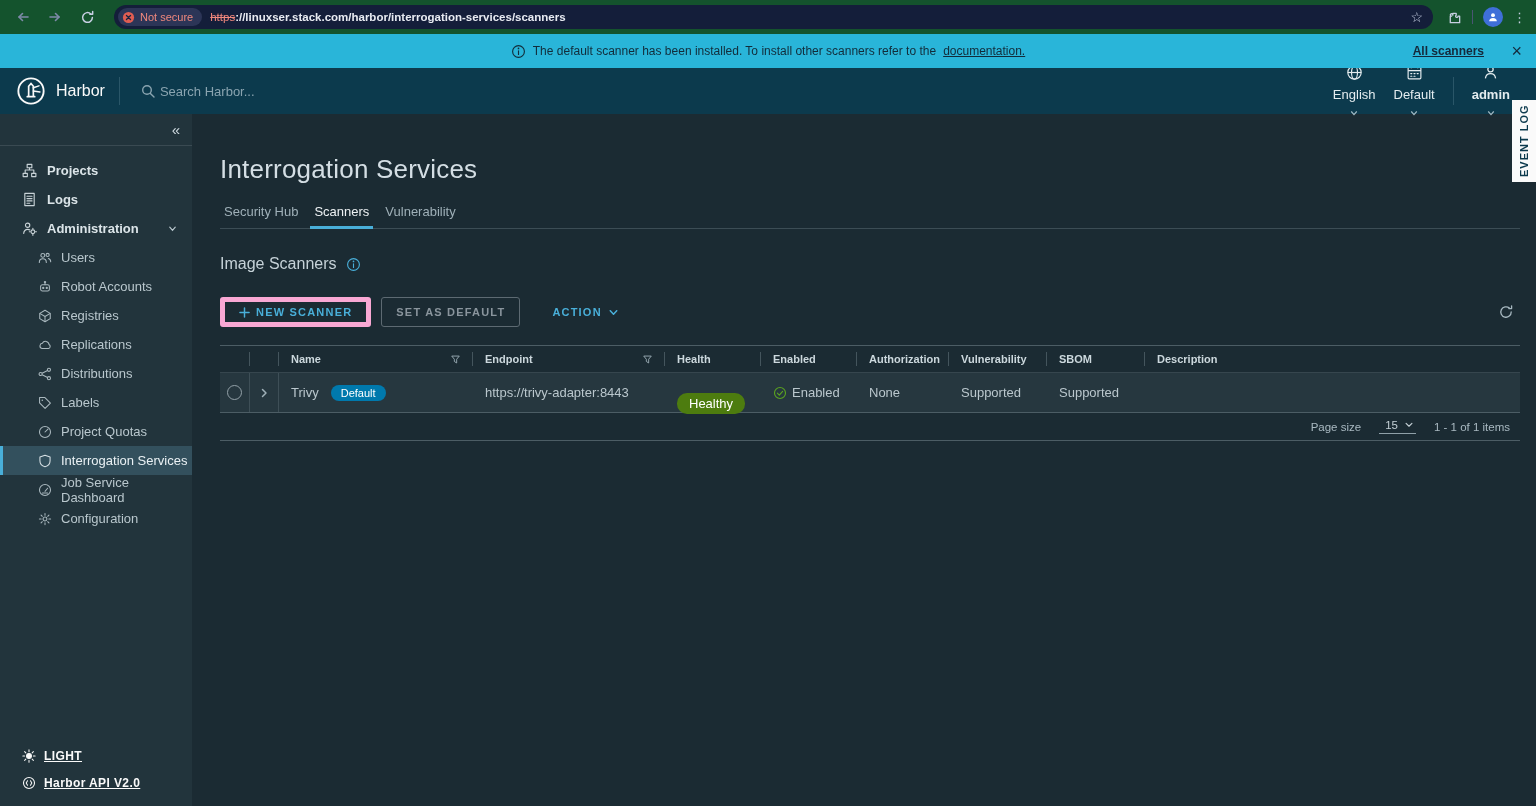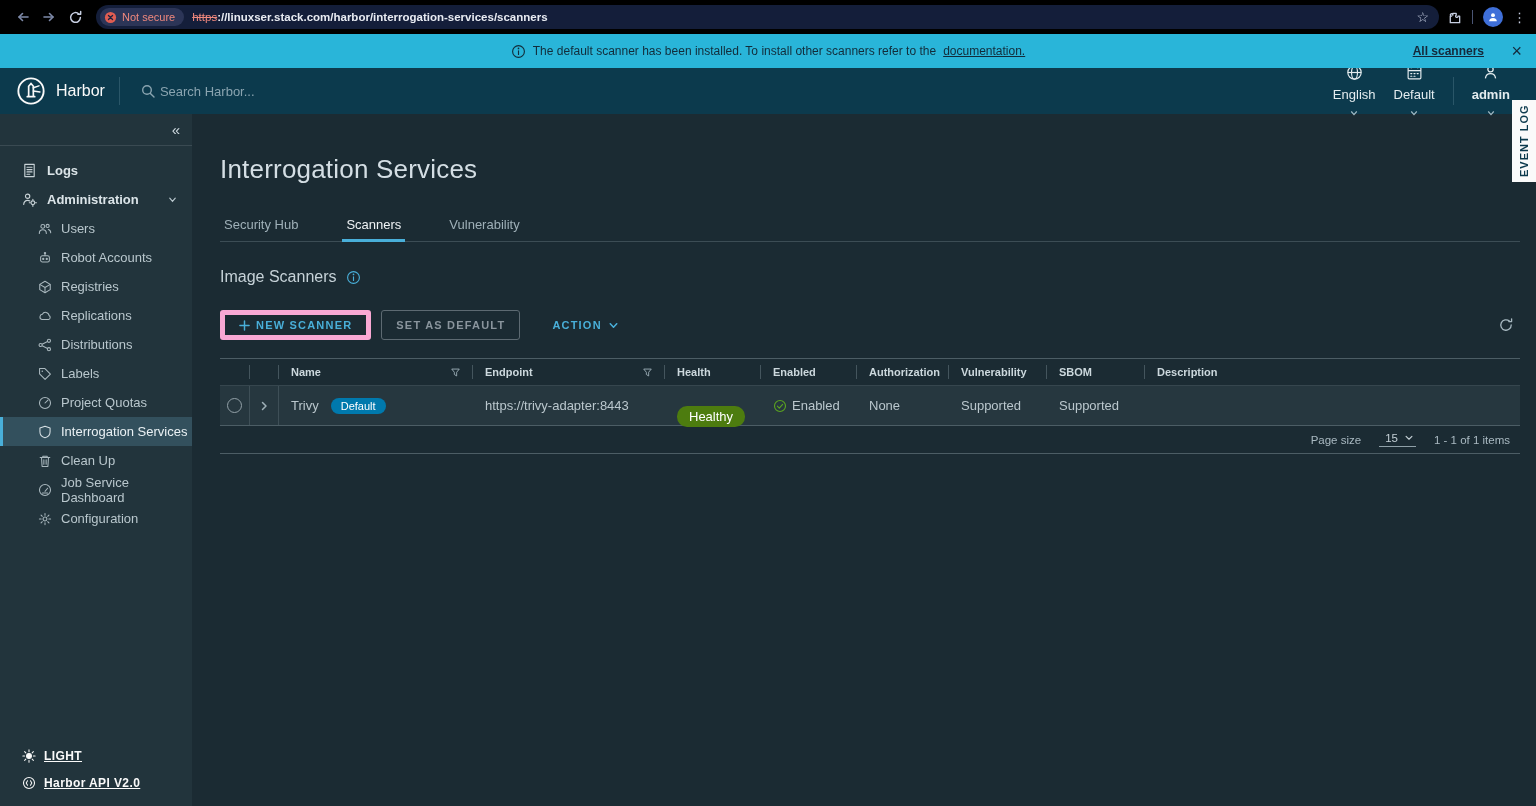--- a/index.html
+++ b/index.html
@@ -2,21 +2,21 @@
 <html><head>
 <meta charset="utf-8">
 <style>
   * { margin:0; padding:0; box-sizing:border-box; }
   html,body { width:1536px; height:806px; overflow:hidden; }
   body { font-family:"Liberation Sans", sans-serif; background:#1b2b33; position:relative; }
   svg { display:block; }
   .icon { display:inline-flex; align-items:center; justify-content:center; flex:none; }
 
   
-  .browser-bar { height:34px; background:#000000; display:flex; align-items:center; padding:0 10px; }
+  .browser-bar { height:34px; background:#14532d; display:flex; align-items:center; padding:0 10px; gap:6px; }
   .nav-btn { width:26px; height:26px; display:flex; align-items:center; justify-content:center; color:#8violet; }
   .nav-back, .nav-fwd { color:#7e8aa9; }
   .nav-reload { color:#c7cfe2; }
   .omnibox { flex:1; height:24px; background:#141e3a; border-radius:12px; display:flex; align-items:center; padding:0 10px 0 4px; margin:0 8px; gap:8px; }
   .sec-chip { height:18px; background:#2c3557; border-radius:9px; display:flex; align-items:center; gap:5px; padding:0 9px 0 4px; }
   .sec-chip-text { color:#f0887d; font-size:11px; }
   .url { font-size:11.5px; color:#9aa3b8; white-space:nowrap; overflow:hidden; }
   .url .https { color:#f0887d; text-decoration:line-through; }
   .url .host { color:#e8ebf2; font-weight:bold; }
   .omni-star { margin-left:auto; color:#c7cfe2; font-size:14px; }
@@ -59,21 +59,21 @@
   .nav-sub { height:29px; display:flex; align-items:center; gap:9px; padding-left:38px; font-size:13px; color:#b9c7cd; cursor:pointer; position:relative; }
   .nav-sub.active { background:#33505d; color:#eaf1f4; }
   .nav-sub.active::before { content:""; position:absolute; left:0; top:0; bottom:0; width:3px; background:#49afd9; }
   .nav-icon { color:inherit; opacity:.9; }
   .sidebar-footer { margin-top:auto; padding:0 0 16px 22px; display:flex; flex-direction:column; gap:13px; }
   .sf-item { display:flex; align-items:center; gap:8px; font-size:12px; font-weight:bold; color:#fafafa; letter-spacing:.4px; cursor:pointer;text-decoration:underline; }
 
   
   .main { flex:1; padding:40px 16px 0 28px; min-width:0; }
   .page-title { font-size:26px; font-weight:300; color:#d4dee4; letter-spacing:.2px; }
-  .tabs { display:flex; gap:40px; margin-top:32px; border-bottom:1px solid #3c4d55; }
+  .tabs { display:flex; gap:8px; margin-top:19px; border-bottom:1px solid #3c4d55; }
   .tab { font-size:13px; color:#9fb0b8; padding:0 4px 9px 4px; cursor:pointer; position:relative; }
   .tab.active { color:#eef2f4; }
   .tab.active::after { content:""; position:absolute; left:0; right:0; bottom:-1px; height:3px; background:#49afd9; }
   .section-row { margin-top:26px; display:flex; align-items:center; gap:9px; }
   .section-title { font-size:16px; color:#c6d2d8; }
   .info-icon { color:#49afd9; cursor:pointer; }
   .toolbar { margin-top:24px; display:flex; align-items:center; gap:10px; }
   .btn { height:30px; border-radius:3px; font-size:11px; font-weight:bold; letter-spacing:1.2px; display:inline-flex; align-items:center; gap:6px; padding:0 14px; background:transparent; cursor:pointer; font-family:"Liberation Sans",sans-serif; }
   .btn-primary-outline { border:5px solid #f9a8d4; color:#49afd9; }
   .btn-disabled { border:1px solid #5d6a72; color:#8a959d; cursor:default; }
@@ -250,20 +250,31 @@
 <div class="event-log">EVENT LOG</div>
 
 <div class="layout">
 
   <div class="sidebar">
     <div class="collapse-row">
       <span>«</span>
     </div>
     <div class="nav">
 
+      <div class="nav-item">
+        <span class="icon nav-icon">
+          <svg width="15" height="15" viewBox="0 0 16 16" fill="none" stroke="currentColor" stroke-width="1.2" stroke-linejoin="round">
+              <rect x="5.5" y="1.5" width="5" height="3.5"></rect>
+              <rect x="1.2" y="11" width="4.5" height="3.5"></rect>
+              <rect x="10.3" y="11" width="4.5" height="3.5"></rect>
+              <path d="M8 5v2.5M8 7.5H3.4V11M8 7.5h4.6V11"></path>
+            </svg>
+        </span>
+        <span>Projects</span>
+      </div>
 
       <div class="nav-item">
         <span class="icon nav-icon">
           <svg width="15" height="15" viewBox="0 0 16 16" fill="none" stroke="currentColor" stroke-width="1.2" stroke-linejoin="round">
               <rect x="3" y="1.5" width="10" height="13"></rect>
               <path d="M5.3 4.5h5.4M5.3 7h5.4M5.3 9.5h5.4M5.3 12h3" stroke-linecap="round"></path>
             </svg>
         </span>
         <span>Logs</span>
       </div>
@@ -363,29 +374,20 @@
 
       <div class="nav-sub active">
         <span class="icon nav-icon">
           <svg width="14" height="14" viewBox="0 0 16 16" fill="none" stroke="currentColor" stroke-width="1.2" stroke-linejoin="round">
               <path d="M8 1.5l5.8 2v4.2c0 3.4-2.3 5.9-5.8 6.8-3.5-.9-5.8-3.4-5.8-6.8V3.5Z"></path>
             </svg>
         </span>
         <span>Interrogation Services</span>
       </div>
 
-      <div class="nav-sub">
-        <span class="icon nav-icon">
-          <svg width="14" height="14" viewBox="0 0 16 16" fill="none" stroke="currentColor" stroke-width="1.2" stroke-linecap="round" stroke-linejoin="round">
-              <path d="M2.5 4h11M5.5 4V2.5h5V4M4 4l.7 10.2h6.6L12 4"></path>
-              <path d="M6.7 6.5v5.2M9.3 6.5v5.2"></path>
-            </svg>
-        </span>
-        <span>Clean Up</span>
-      </div>
 
       <div class="nav-sub">
         <span class="icon nav-icon">
           <svg width="14" height="14" viewBox="0 0 16 16" fill="none" stroke="currentColor" stroke-width="1.2" stroke-linecap="round">
               <circle cx="8" cy="8" r="6.3"></circle>
               <path d="M8 9.5 11 6"></path>
               <path d="M5 11.5h6"></path>
             </svg>
         </span>
         <span>Job Service Dashboard</span>

